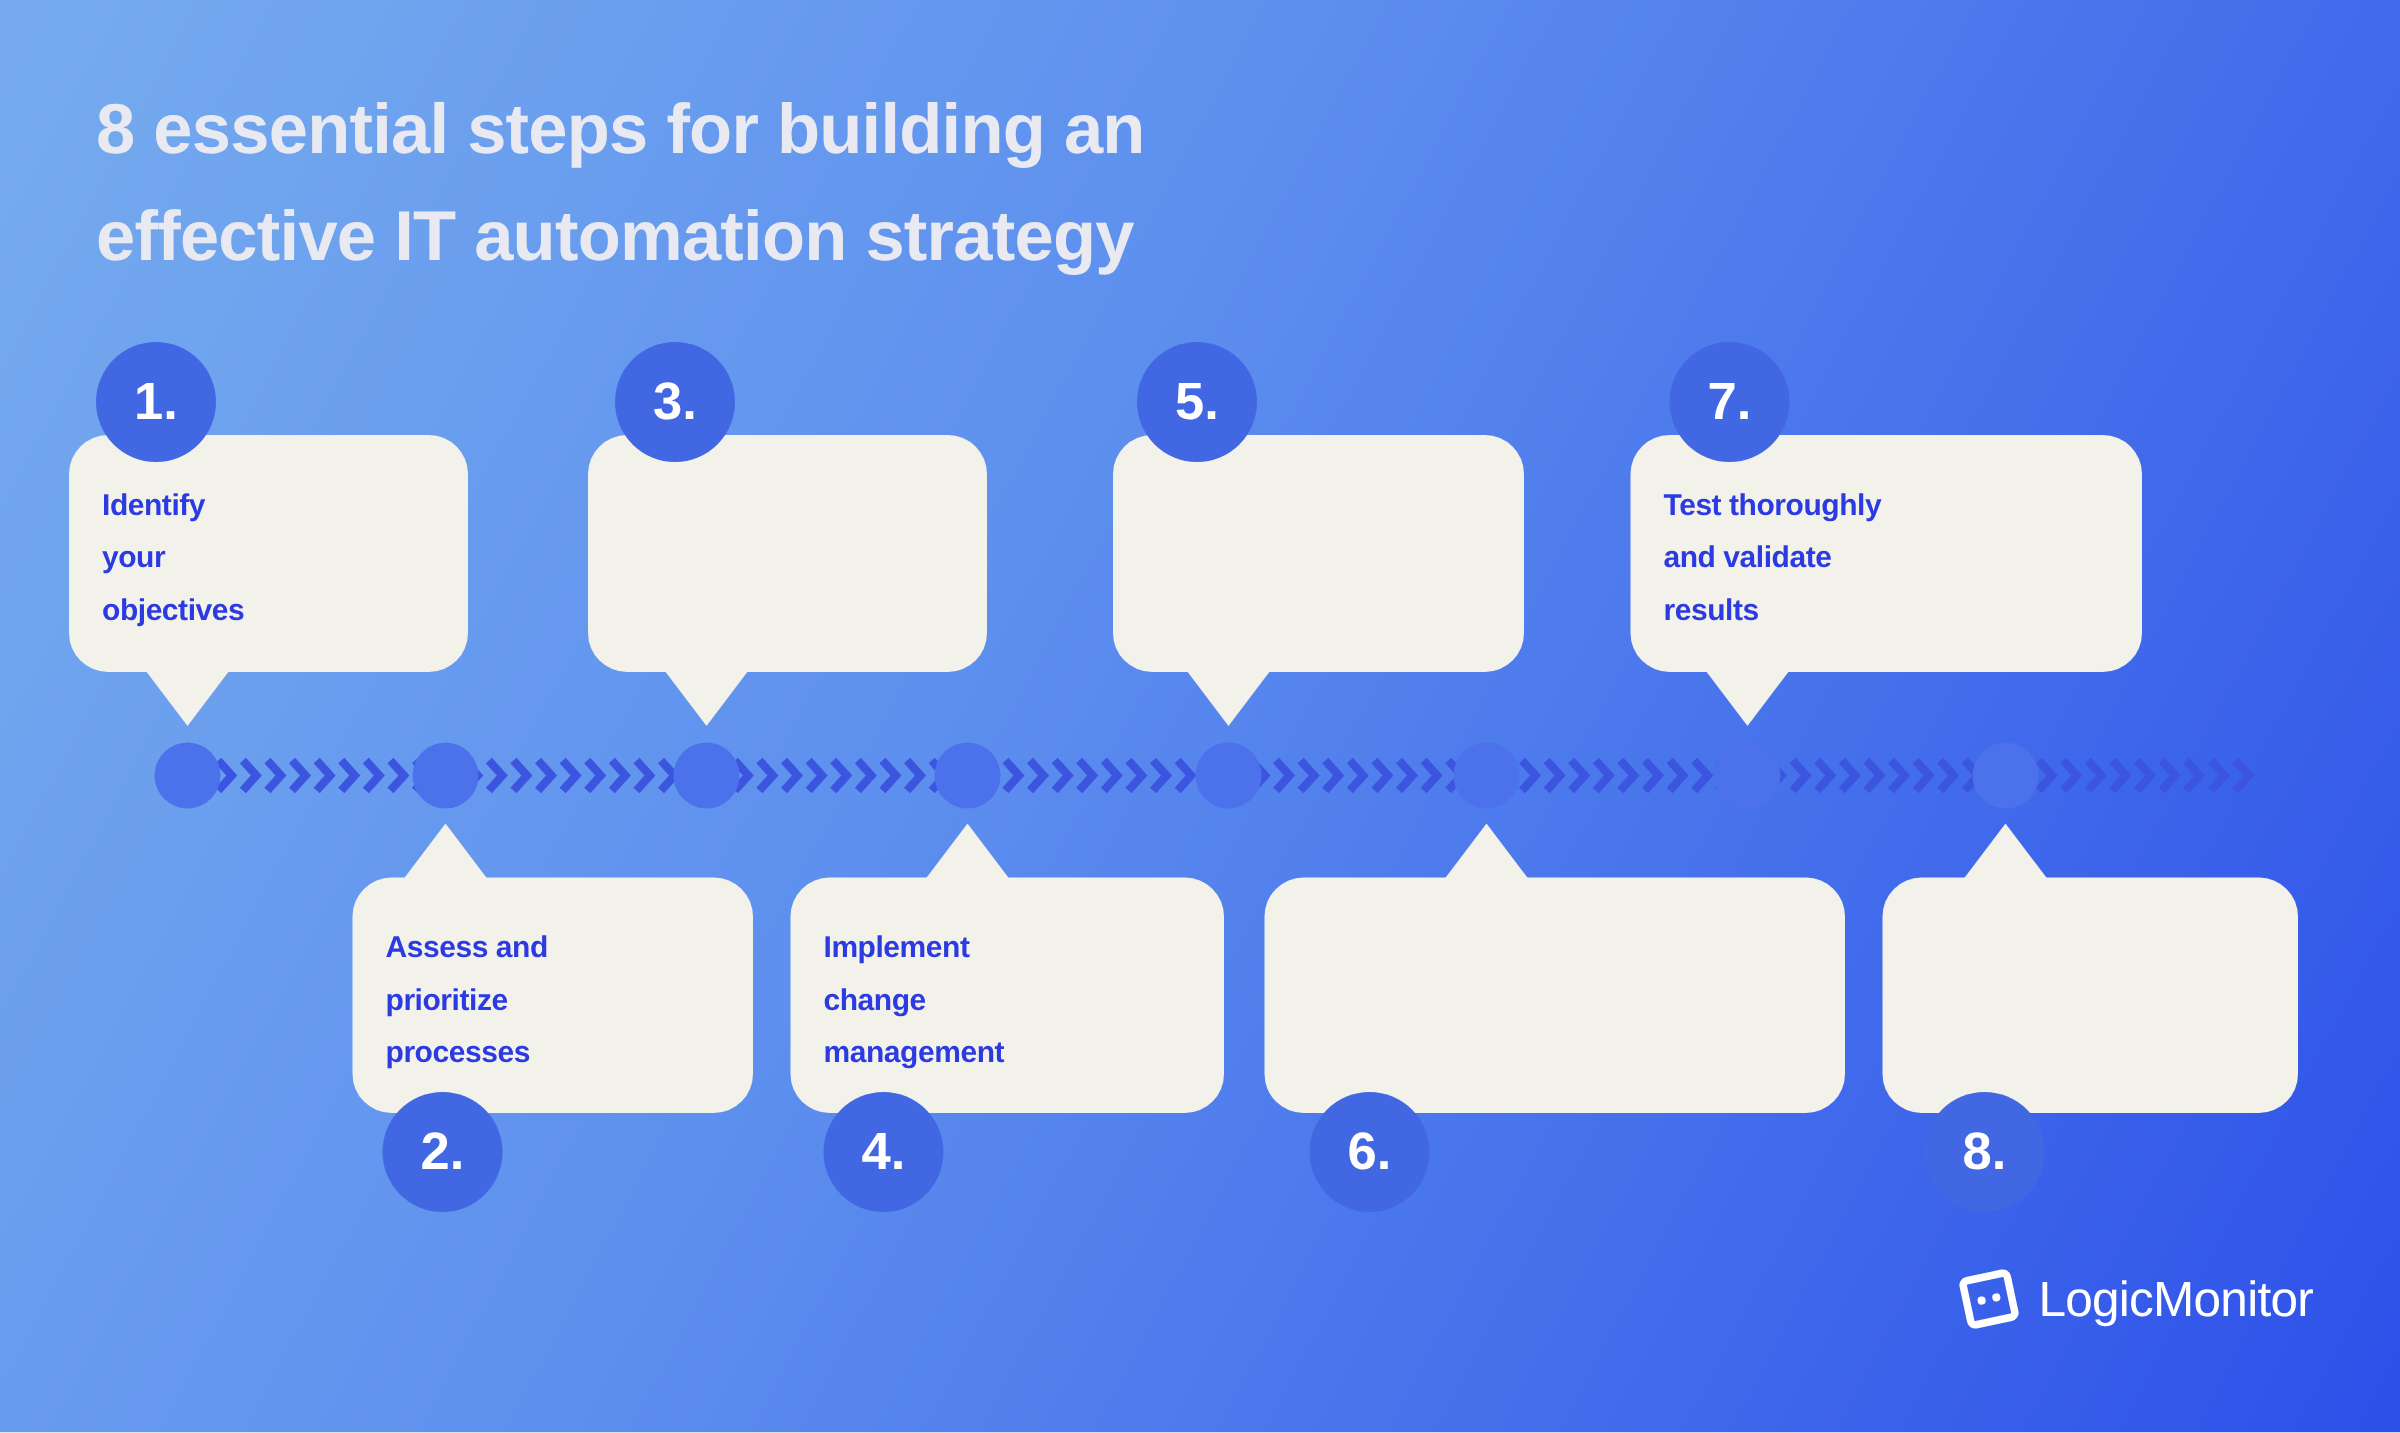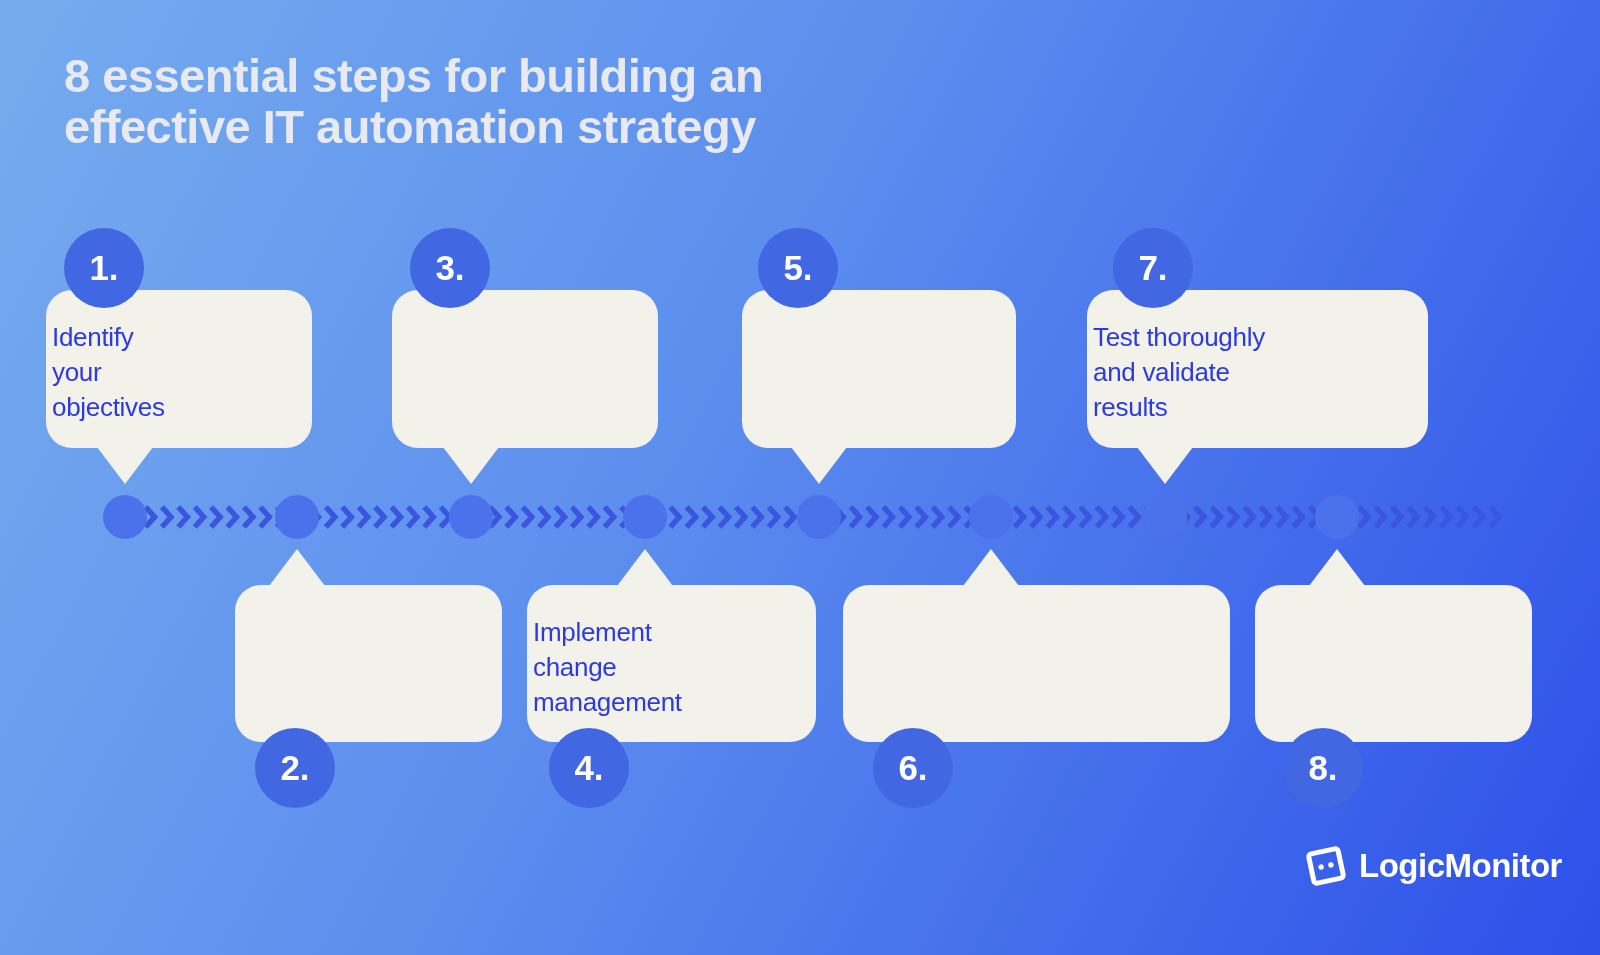--- a/index.html
+++ b/index.html
@@ -11,33 +11,33 @@
   *{box-sizing:border-box; margin:0; padding:0;}
   html,body{width:1600px;height:955px;overflow:hidden;}
   body{font-family:"Liberation Sans","DejaVu Sans",sans-serif;}
   #stage{
     position:relative; width:1600px; height:955px;
     background:linear-gradient(118deg, var(--bg1) 0%, var(--bg2) 42%, var(--bg3) 100%);
     overflow:hidden;
   }
   .title{
     position:absolute; left:64px; top:50px; width:1100px;
-    font-size:47px; line-height:51px; font-weight:bold;
+    font-size:47px; line-height:71px; font-weight:bold;
     color:var(--title); white-space:pre-line; letter-spacing:-0.5px;
   }
   #timeline-svg{position:absolute; left:0; top:0;}
 
   .callout{position:absolute;}
   .bubble{
     position:relative; width:100%; height:100%;
     background:var(--card); border-radius:26px;
   }
   .bubble p{
-    padding:30px 20px 0 6px;
-    font-size:26px; line-height:35px; font-weight:normal;
+    padding:30px 20px 0 22px;
+    font-size:20px; line-height:35px; font-weight:bold;
     color:var(--steptext); white-space:pre-line; letter-spacing:-0.3px;
   }
   .tail{position:absolute; width:0; height:0;
     border-left:28px solid transparent; border-right:28px solid transparent;}
   .top .tail{top:100%; margin-top:-1px; border-top:37px solid var(--card);}
   .bottom .tail{bottom:100%; margin-bottom:-1px; border-bottom:37px solid var(--card);}
   .badge{
     position:absolute; width:80px; height:80px; border-radius:50%;
     background:var(--badge); color:var(--badgetext);
     display:flex; align-items:center; justify-content:center;
@@ -65,21 +65,21 @@
   .s1 .tail{left:51px;}  .s3 .tail{left:51px;}
   .s5 .tail{left:49px;}  .s7 .tail{left:50px;}
   .s2 .tail{left:34px;}  .s4 .tail{left:90px;}
   .s6 .tail{left:120px;} .s8 .tail{left:54px;}
 
   .brand{
     position:absolute; left:1303px; top:843px;
     display:flex; align-items:center; gap:10px;
   }
   .brand-text{
-    color:#fff; font-size:33px; font-weight:bold; letter-spacing:-0.5px;
+    color:#fff; font-size:33px; font-weight:normal; letter-spacing:-0.5px;
   }
 </style>
 </head>
 <body>
 
 <div id="stage">
 
   <h1 class="title">8 essential steps for building an
 effective IT automation strategy</h1>
 
@@ -218,20 +218,23 @@
 results</p>
     </div>
   </div>
 
   <div class="callout bottom s2">
     <div class="badge">
       <span>2.</span>
     </div>
     <div class="bubble">
       <div class="tail"></div>
+      <p>Assess and
+prioritize
+processes</p>
     </div>
   </div>
 
   <div class="callout bottom s4">
     <div class="badge">
       <span>4.</span>
     </div>
     <div class="bubble">
       <div class="tail"></div>
       <p>Implement

